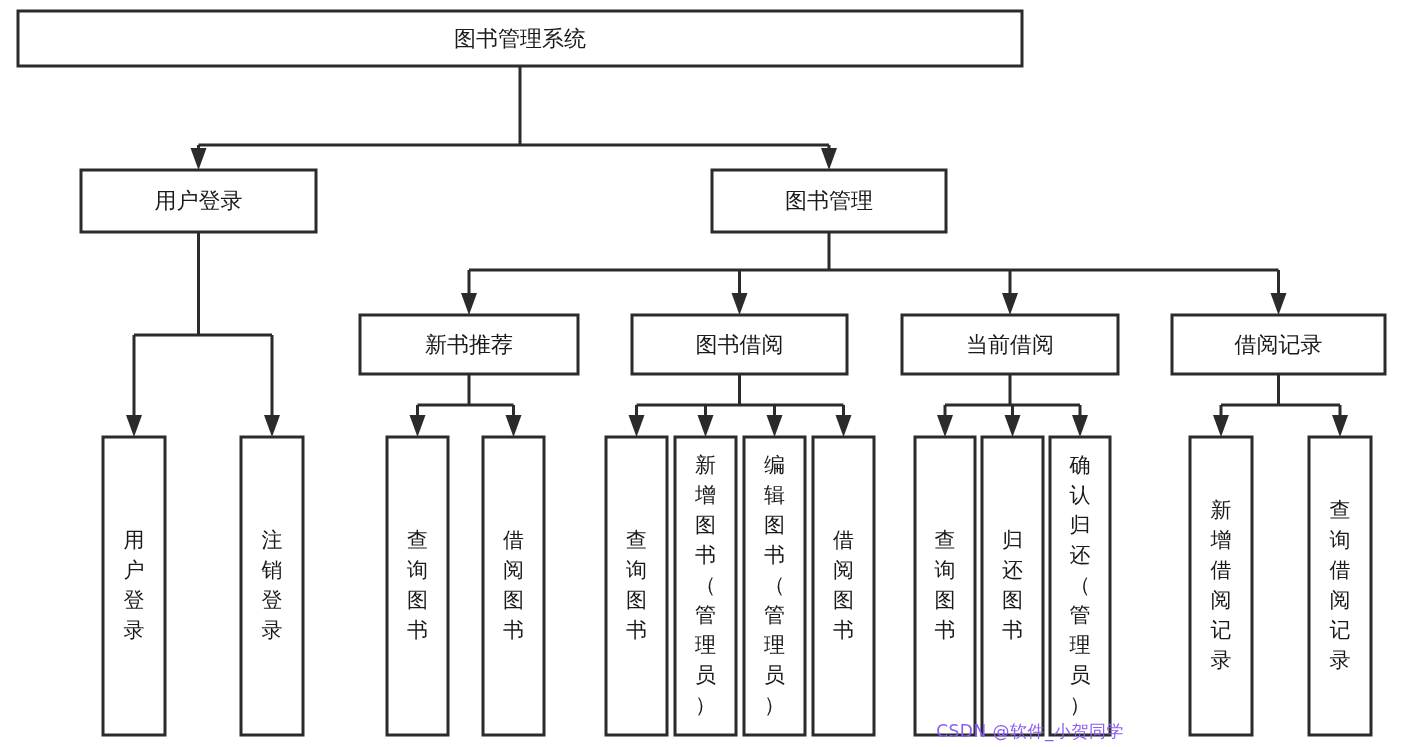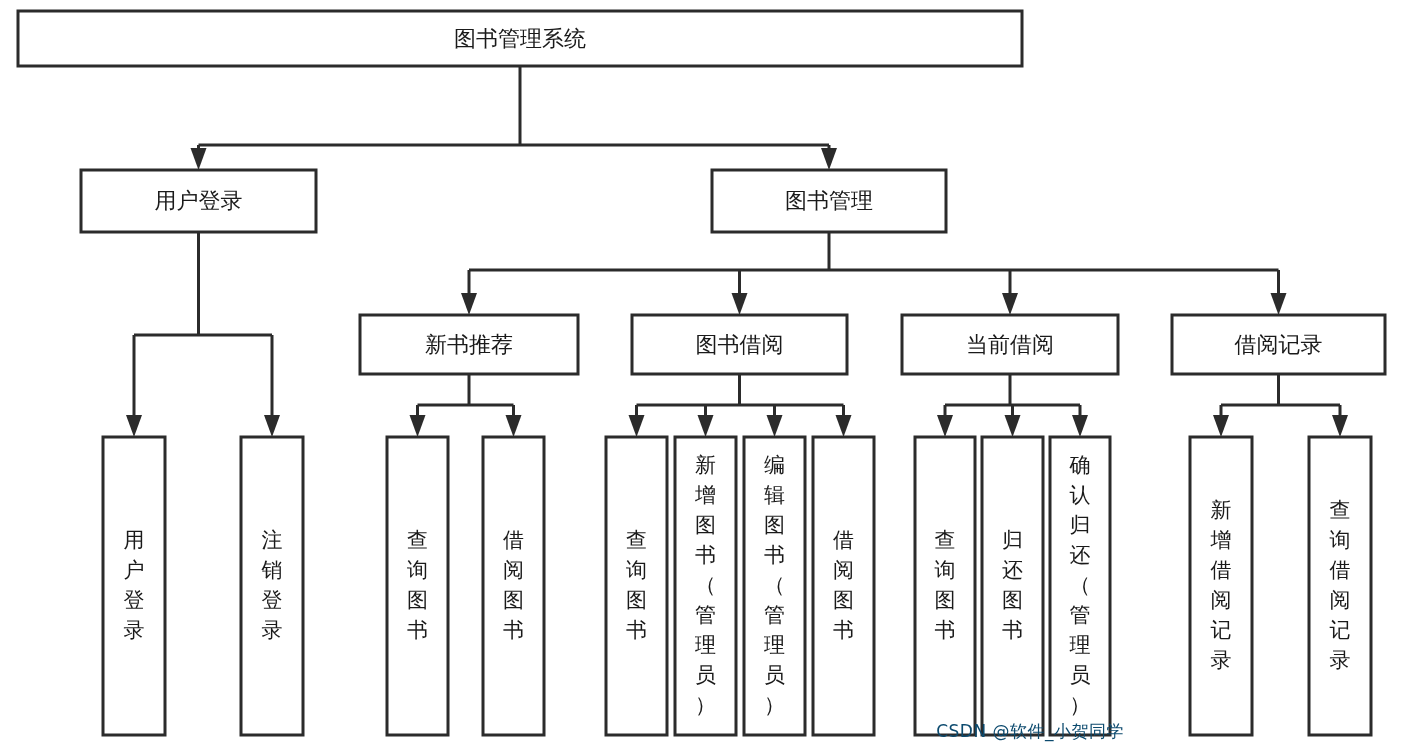--- a/index.html
+++ b/index.html
@@ -56,21 +56,21 @@
   }
   .node-label.vertical {
     font-size: 21px;
   }
   .watermark-text {
     position: absolute;
     right: 8px;
     bottom: 4px;
     font-family: "DejaVu Sans", "Liberation Sans", sans-serif;
     font-size: 17px;
-    color: #0c4a6e;
+    color: #8b5cf6;
     white-space: nowrap;
     letter-spacing: 0.5px;
     pointer-events: none;
   }
 </style>
 </head>
 <body>
 
 <div id="diagram-root">
   <svg class="diagram-canvas" viewBox="0 0 1405 747">

